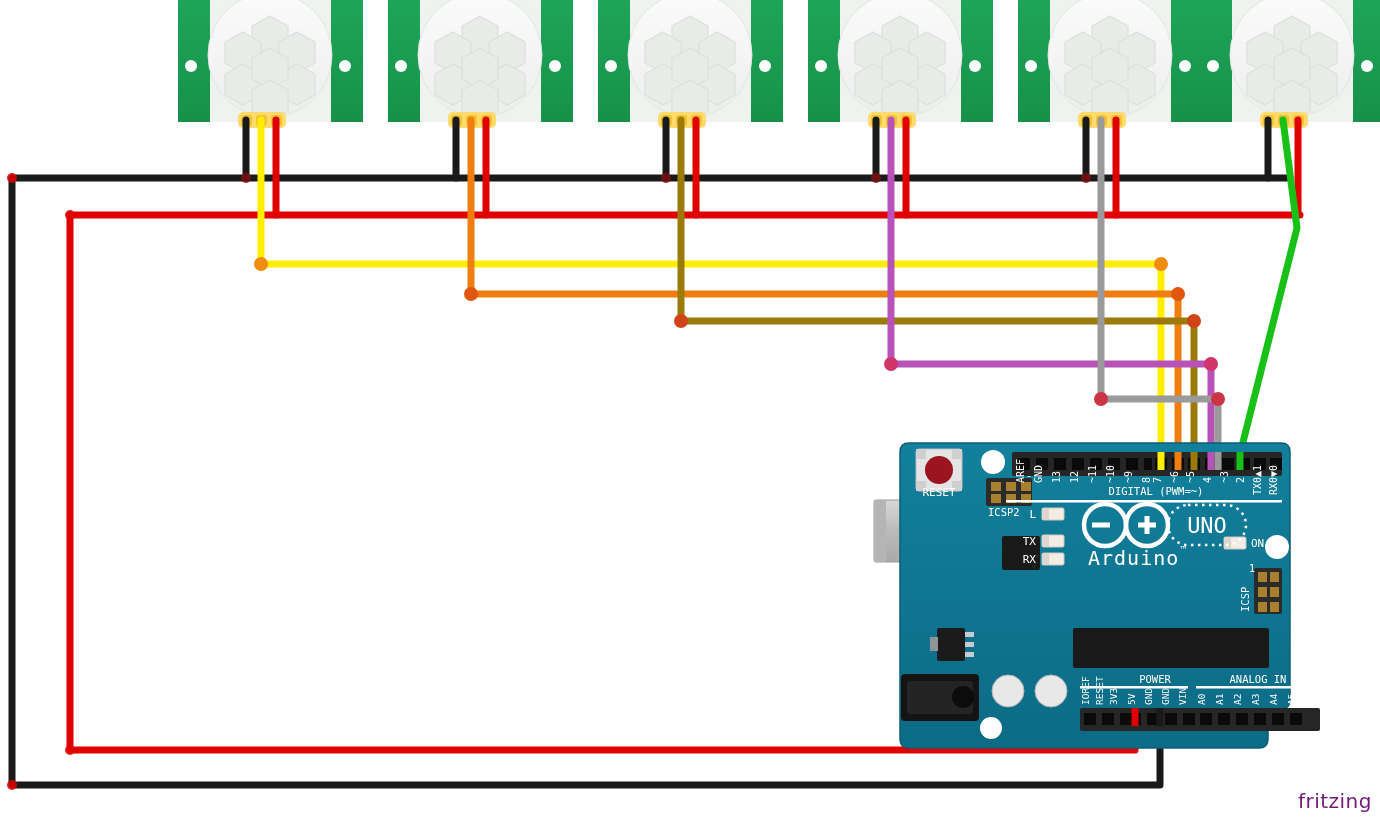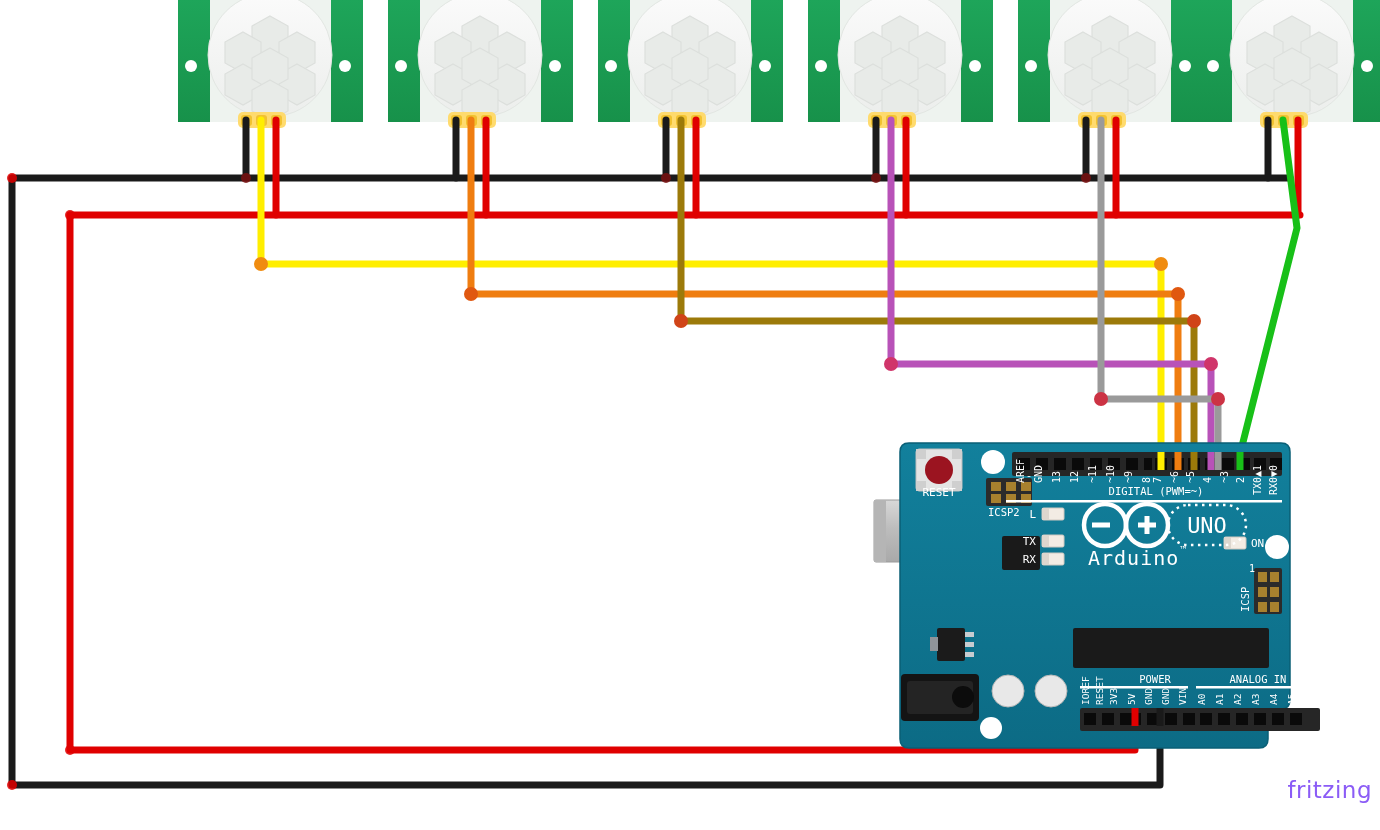--- a/index.html
+++ b/index.html
@@ -1,21 +1,21 @@
 <!DOCTYPE html>
 <html><head>
 <meta charset="utf-8">
 <title>Fritzing Breadboard View</title>
 <style>
   html,body{margin:0;padding:0;background:#fff;}
   body{width:1380px;height:830px;position:relative;overflow:hidden;
        font-family:"DejaVu Sans Mono",monospace;}
   #canvas{position:absolute;left:0;top:0;width:1380px;height:820px;}
-  .watermark{position:absolute;right:8px;bottom:17px;font-family:"DejaVu Sans",sans-serif;
-     font-size:23px;color:#8b5cf6;letter-spacing:.5px;}
+  .watermark{position:absolute;right:8px;bottom:7px;font-family:"DejaVu Sans",sans-serif;
+     font-size:20px;color:#701a75;letter-spacing:.5px;}
   svg{display:block;}
   text{font-family:"DejaVu Sans Mono",monospace;fill:#ffffff;}
 </style>
 </head>
 <body>
 
 <div id="canvas">
   <svg id="sketch" width="1380" height="830" viewBox="0 0 1380 830">
     <defs>
       <linearGradient id="lensg" x1="0" y1="0" x2="0" y2="1">

